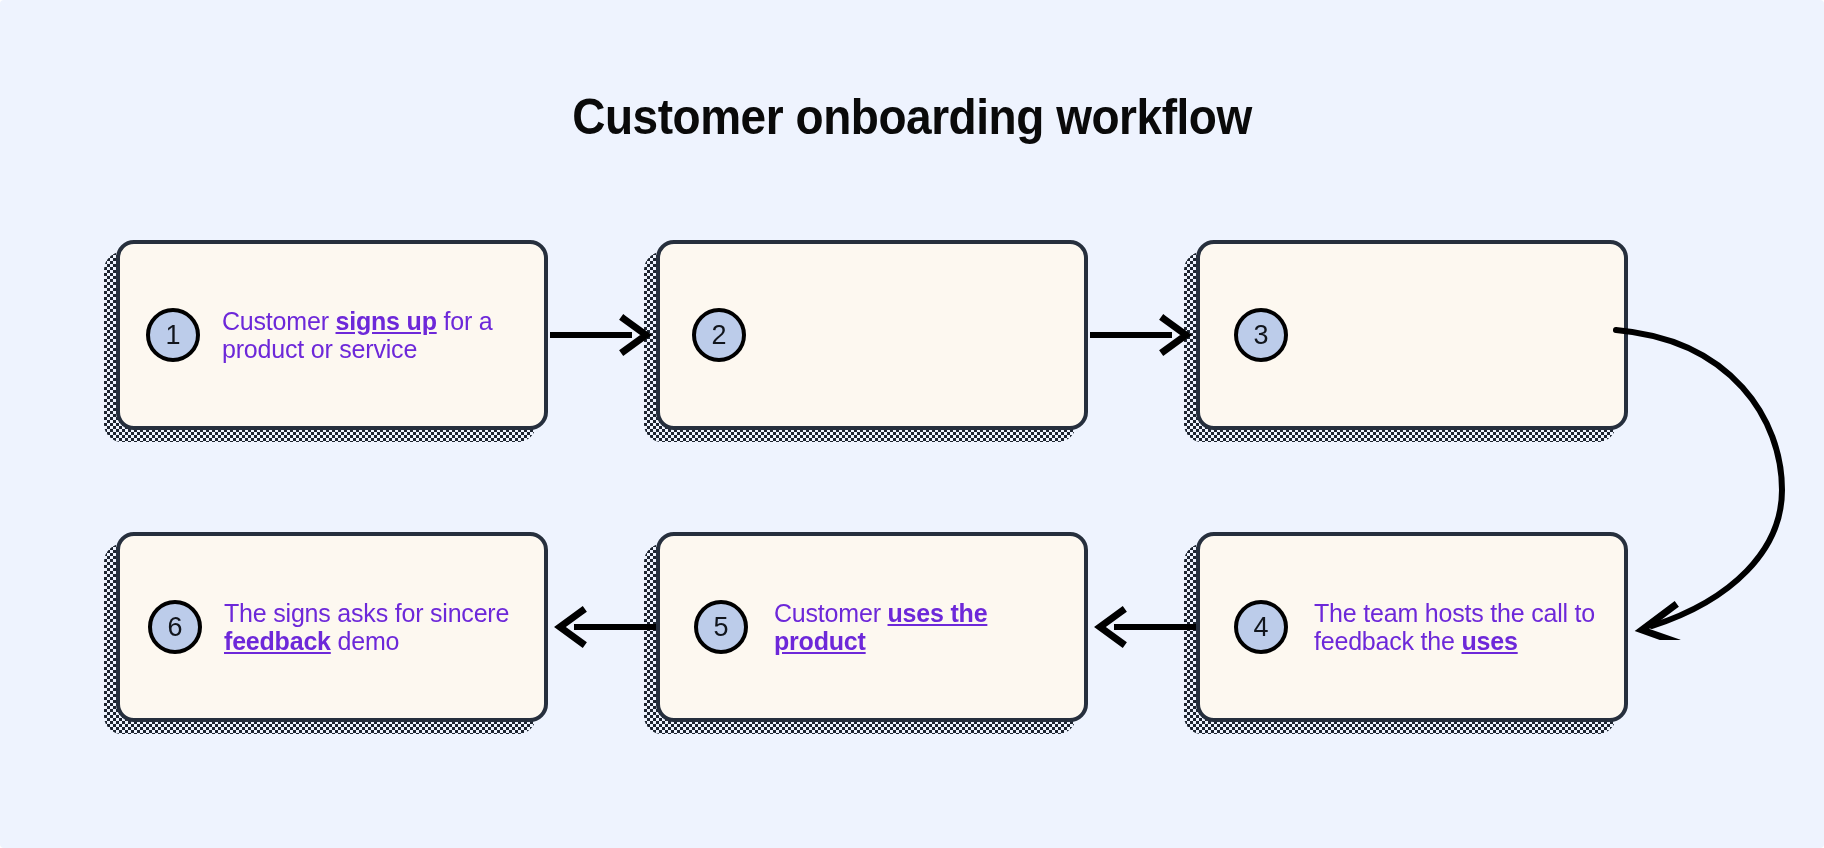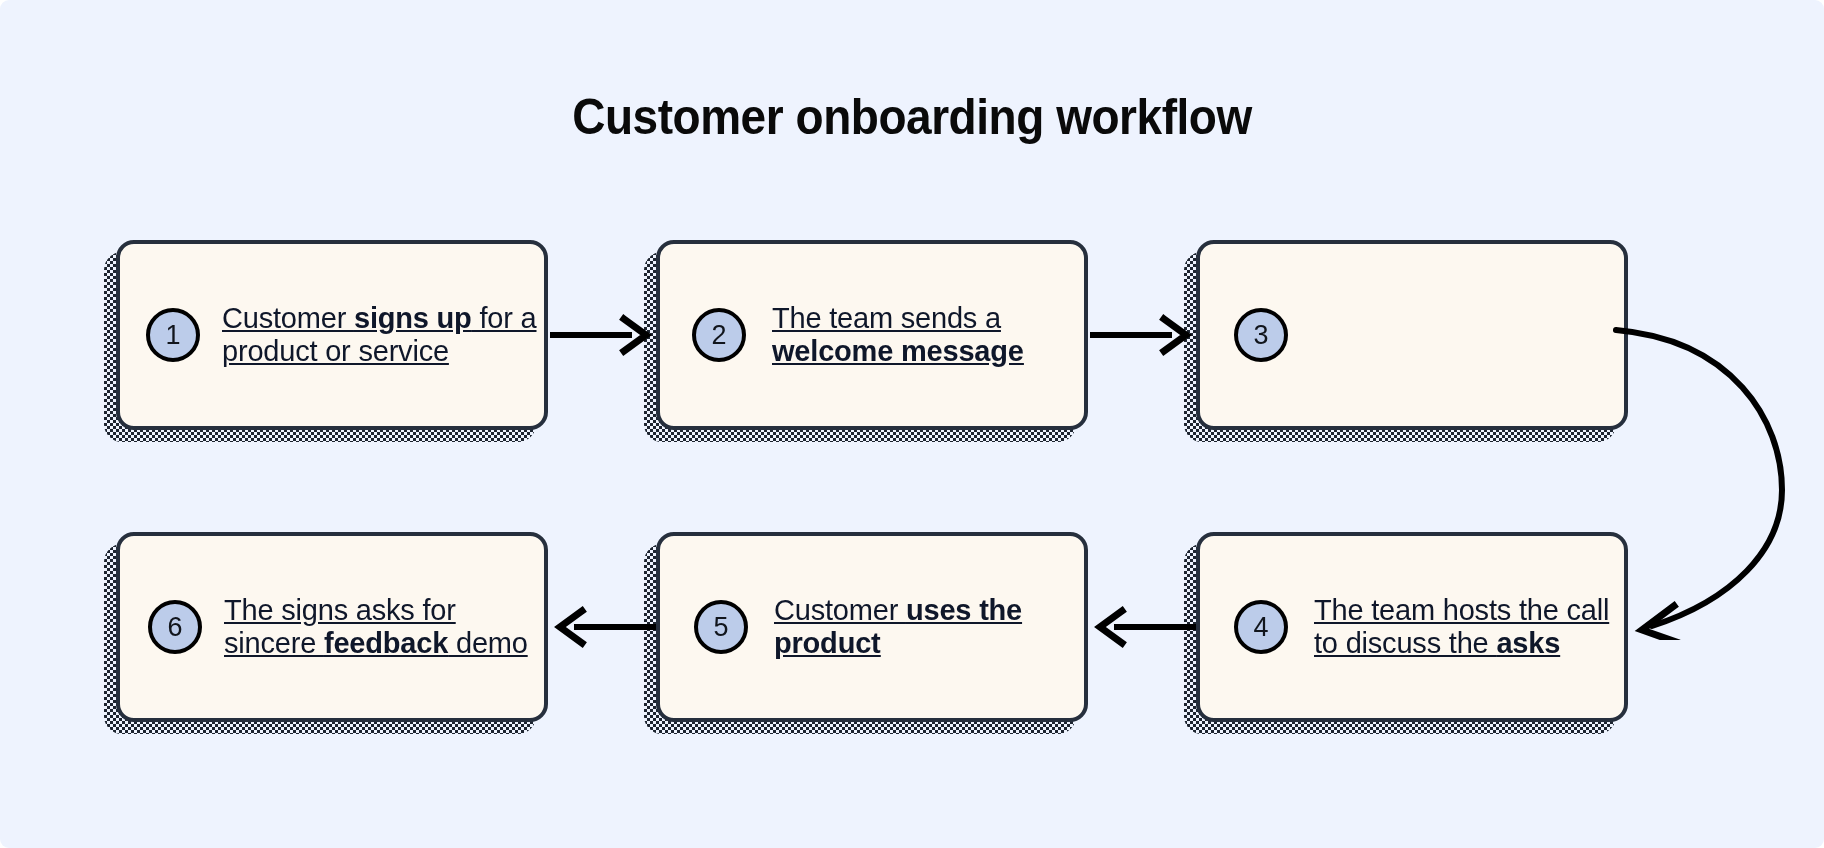--- a/index.html
+++ b/index.html
@@ -5,21 +5,21 @@
   html,body{margin:0;padding:0;}
   body{
     width:1824px;height:848px;
     background:#ffffff;
     font-family:"Liberation Sans","DejaVu Sans",sans-serif;
     overflow:hidden;
   }
   #canvas{
     position:absolute;left:0;top:0;width:1824px;height:848px;
     background:#eef3fe;
-    border-radius:9px;
+    border-radius:4px;
     overflow:hidden;
   }
   #title{
     position:absolute;left:0;top:88px;width:1824px;
     text-align:center;
     font-family:"Liberation Sans Narrow","Liberation Sans",sans-serif;
     font-weight:bold;
     font-size:50px;
     letter-spacing:-0.5px;
     color:#0a0a0a;
@@ -57,25 +57,24 @@
     background:#bcccea;
     border:4px solid #000000;
     box-sizing:border-box;
     display:flex;align-items:center;justify-content:center;
     font-size:27px;
     color:#11151c;
     font-family:"Liberation Sans","DejaVu Sans",sans-serif;
   }
   .ctext{
     flex:1 1 auto;
-    font-size:29px;
+    font-size:25px;
     line-height:1.13;
-    color:#0f172a;
+    color:#6d28d9;
     letter-spacing:-0.2px;
-    text-decoration:underline;
   }
   .ctext b{font-weight:bold;text-decoration:underline;text-underline-offset:2px;}
 
   .c1 .badge{margin-left:26px;margin-right:22px;}
   .c2 .badge{margin-left:32px;margin-right:26px;}
   .c3 .badge{margin-left:34px;margin-right:28px;}
   .c4 .badge{margin-left:34px;margin-right:26px;}
   .c5 .badge{margin-left:34px;margin-right:26px;}
   .c6 .badge{margin-left:28px;margin-right:22px;}
 
@@ -91,21 +90,20 @@
 
   <div class="shadow" style="left:104px;top:252px;width:432px;height:190px;"></div>
   <div class="card c1" style="left:116px;top:240px;width:432px;height:190px;">
     <div class="badge">1</div>
     <div class="ctext"><span>Customer </span><b>signs up</b><span> for a product or service</span></div>
   </div>
 
   <div class="shadow" style="left:644px;top:252px;width:432px;height:190px;"></div>
   <div class="card c2" style="left:656px;top:240px;width:432px;height:190px;">
     <div class="badge">2</div>
-    <div class="ctext"><span>The team sends a </span><b>welcome message</b></div>
   </div>
 
   <div class="shadow" style="left:1184px;top:252px;width:432px;height:190px;"></div>
   <div class="card c3" style="left:1196px;top:240px;width:432px;height:190px;">
     <div class="badge">3</div>
   </div>
 
   <div class="shadow" style="left:104px;top:544px;width:432px;height:190px;"></div>
   <div class="card c6" style="left:116px;top:532px;width:432px;height:190px;">
     <div class="badge">6</div>
@@ -114,21 +112,21 @@
 
   <div class="shadow" style="left:644px;top:544px;width:432px;height:190px;"></div>
   <div class="card c5" style="left:656px;top:532px;width:432px;height:190px;">
     <div class="badge">5</div>
     <div class="ctext"><span>Customer </span><b>uses the product</b></div>
   </div>
 
   <div class="shadow" style="left:1184px;top:544px;width:432px;height:190px;"></div>
   <div class="card c4" style="left:1196px;top:532px;width:432px;height:190px;">
     <div class="badge">4</div>
-    <div class="ctext"><span>The team hosts the call to discuss the </span><b>asks</b></div>
+    <div class="ctext"><span>The team hosts the call to feedback the </span><b>uses</b></div>
   </div>
 
   <svg class="arrow" style="left:548px;top:305px;" width="110" height="60" viewBox="0 0 110 60">
     <path d="M2 30 H 84" stroke="#000" stroke-width="6" fill="none"></path>
     <path d="M76 14 L 98 30 L 76 46" stroke="#000" stroke-width="7" fill="none" stroke-linecap="square" stroke-linejoin="miter"></path>
   </svg>
 
   <svg class="arrow" style="left:1088px;top:305px;" width="110" height="60" viewBox="0 0 110 60">
     <path d="M2 30 H 84" stroke="#000" stroke-width="6" fill="none"></path>
     <path d="M76 14 L 98 30 L 76 46" stroke="#000" stroke-width="7" fill="none" stroke-linecap="square" stroke-linejoin="miter"></path>

